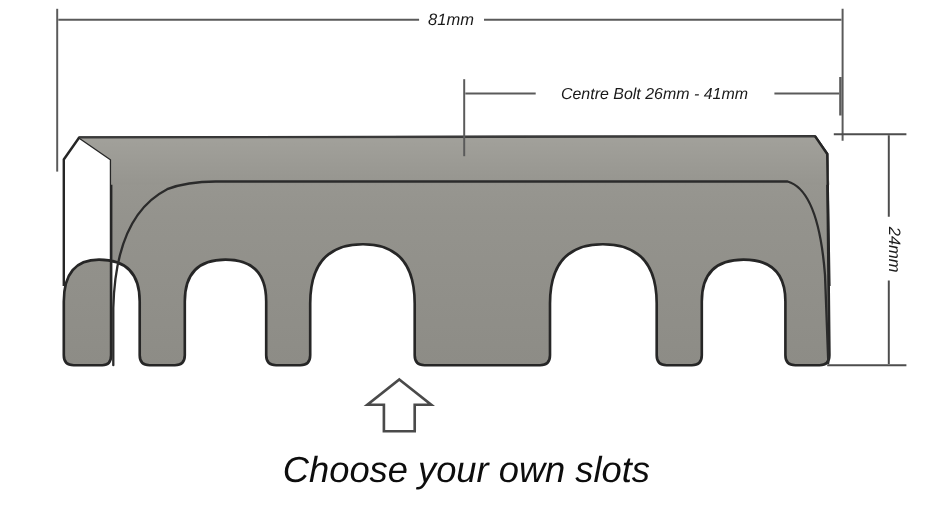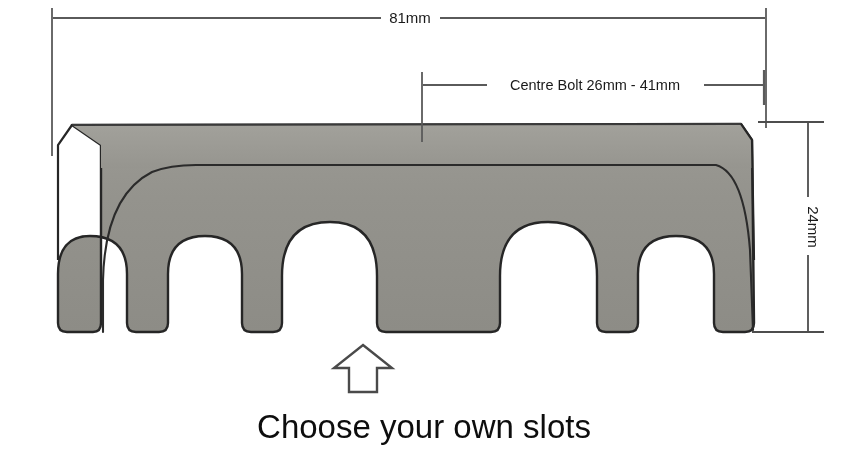--- a/index.html
+++ b/index.html
@@ -11,20 +11,21 @@
     width: 849px;
     height: 465px;
     font-family: "Liberation Sans", sans-serif;
     overflow: hidden;
   }
   #drawing-root {
     position: relative;
     width: 849px;
     height: 465px;
     background: #ffffff;
+    font-style: italic;
   }
   svg#technical-drawing {
     position: absolute;
     left: 0;
     top: 0;
     width: 849px;
     height: 465px;
     display: block;
   }
   .dim-text {

